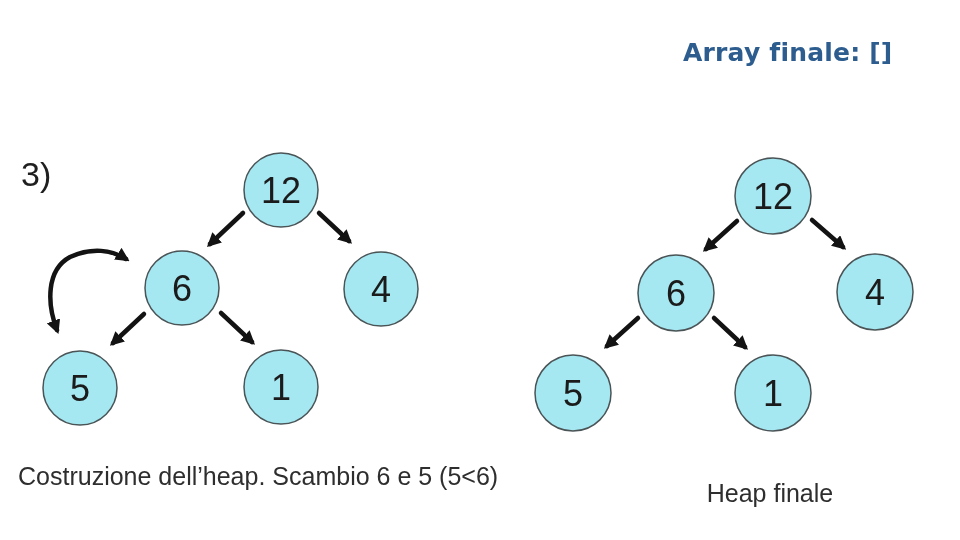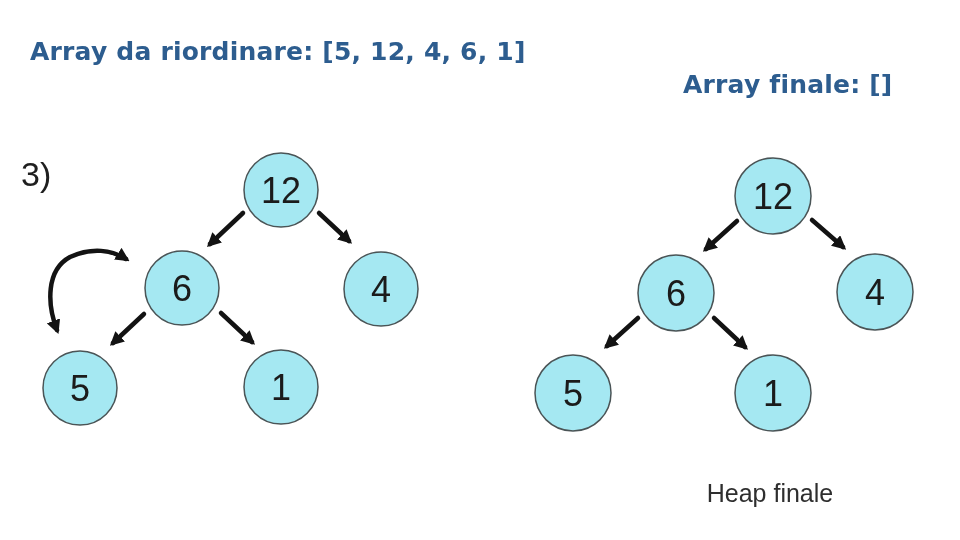--- a/index.html
+++ b/index.html
@@ -22,21 +22,21 @@
   .hdr{
     position:absolute;
     color:var(--header-text);
     font-family:"DejaVu Sans", sans-serif;
     font-size:25px;
     font-weight:600;
     letter-spacing:0.2px;
     white-space:nowrap;
   }
   .hdr.left{left:30px;top:37px;}
-  .hdr.right{left:683px;top:38px;margin-top:32px;}
+  .hdr.right{left:683px;top:38px;}
   .step{
     position:absolute;
     left:21px;top:155px;
     color:var(--step-text);
     font-size:34px;
     font-family:"Liberation Sans", sans-serif;
   }
   .cap{
     position:absolute;
     color:var(--caption-text);
@@ -64,21 +64,20 @@
     stroke-linecap:round;
     fill:none;
   }
   .ah{fill:var(--arrow);}
 </style>
 </head>
 <body>
 
 <div class="slide">
 
-  <div class="hdr left">Array da riordinare: [5, 12, 4, 6, 1]</div>
   <div class="hdr right">Array finale: []</div>
   <div class="step">3)</div>
 
   <svg class="canvas" width="960" height="540" viewBox="0 0 960 540">
     <defs>
       <marker id="ah" viewBox="0 0 10 10" refX="7" refY="5" markerWidth="14" markerHeight="14" markerUnits="userSpaceOnUse" orient="auto-start-reverse">
         <path class="ah" d="M0,0 L10,5 L0,10 z"></path>
       </marker>
     </defs>
 
@@ -122,14 +121,15 @@
       <text class="node-label" x="875" y="305">4</text>
 
       <circle class="node" cx="573" cy="393" r="38"></circle>
       <text class="node-label" x="573" y="406">5</text>
 
       <circle class="node" cx="773" cy="393" r="38"></circle>
       <text class="node-label" x="773" y="406">1</text>
     </g>
   </svg>
 
+  <div class="cap left">Costruzione dell’heap. Scambio 6 e 5 (5&lt;6)</div>
   <div class="cap right">Heap finale</div>
 </div>
 
 </body></html>

